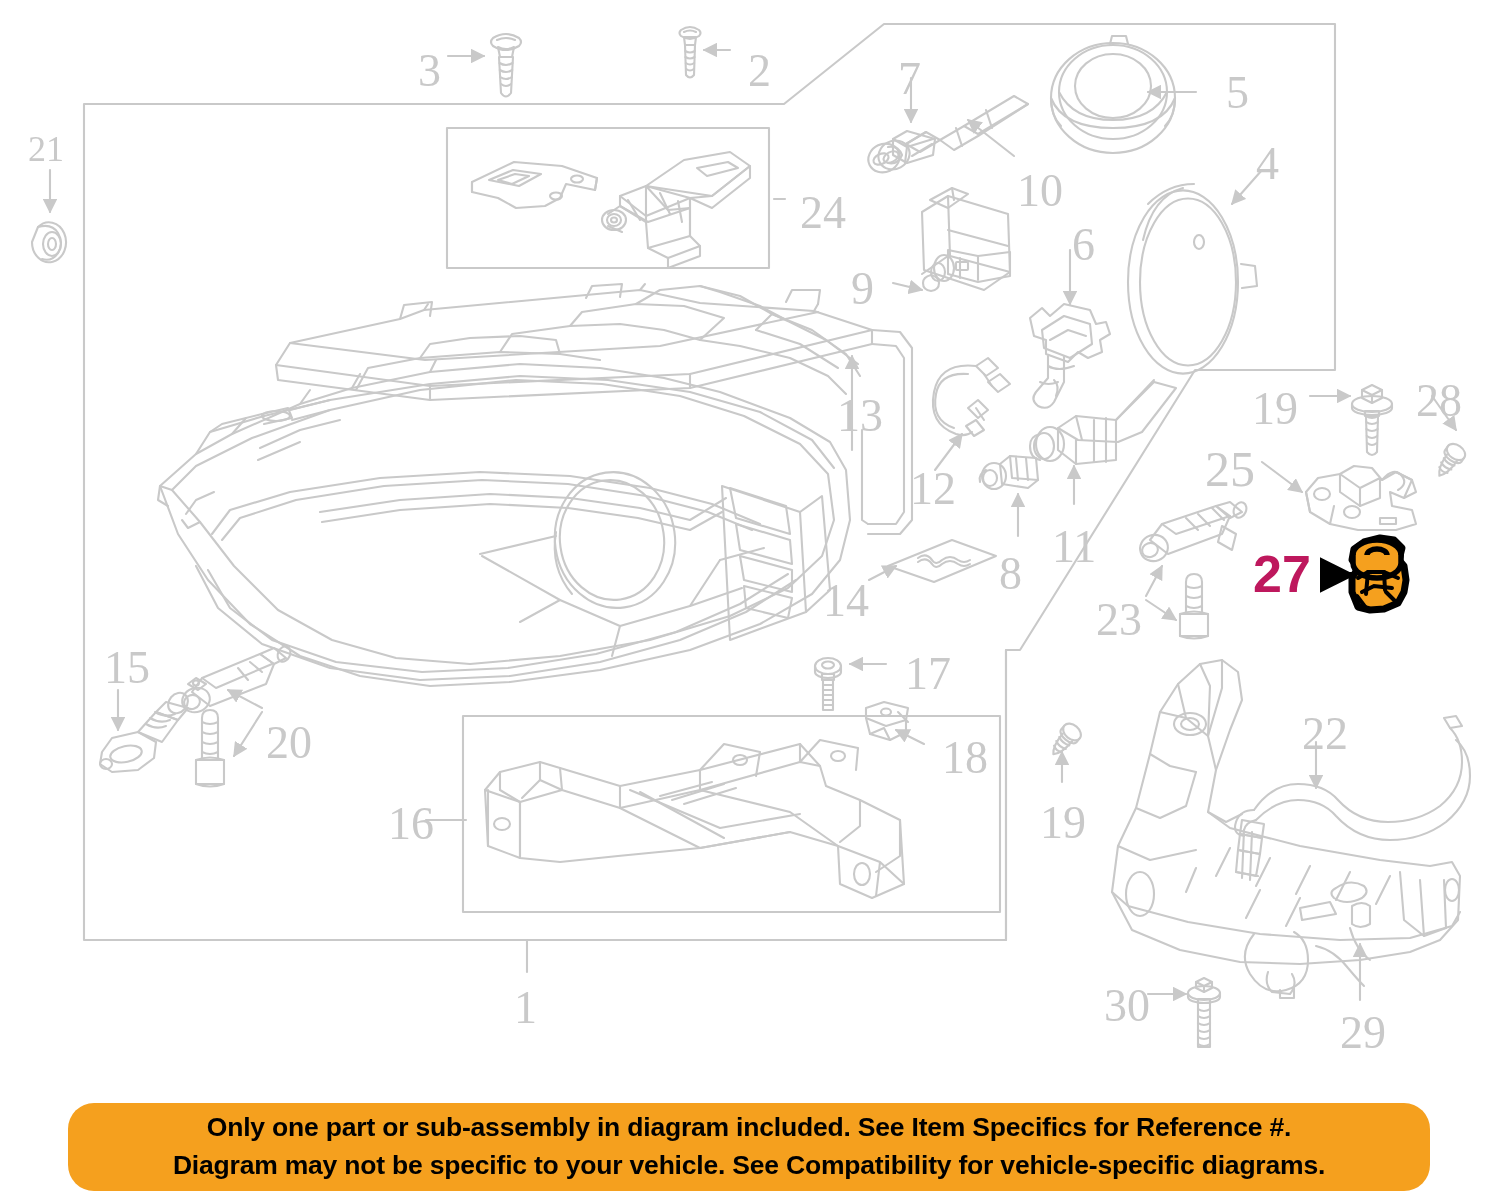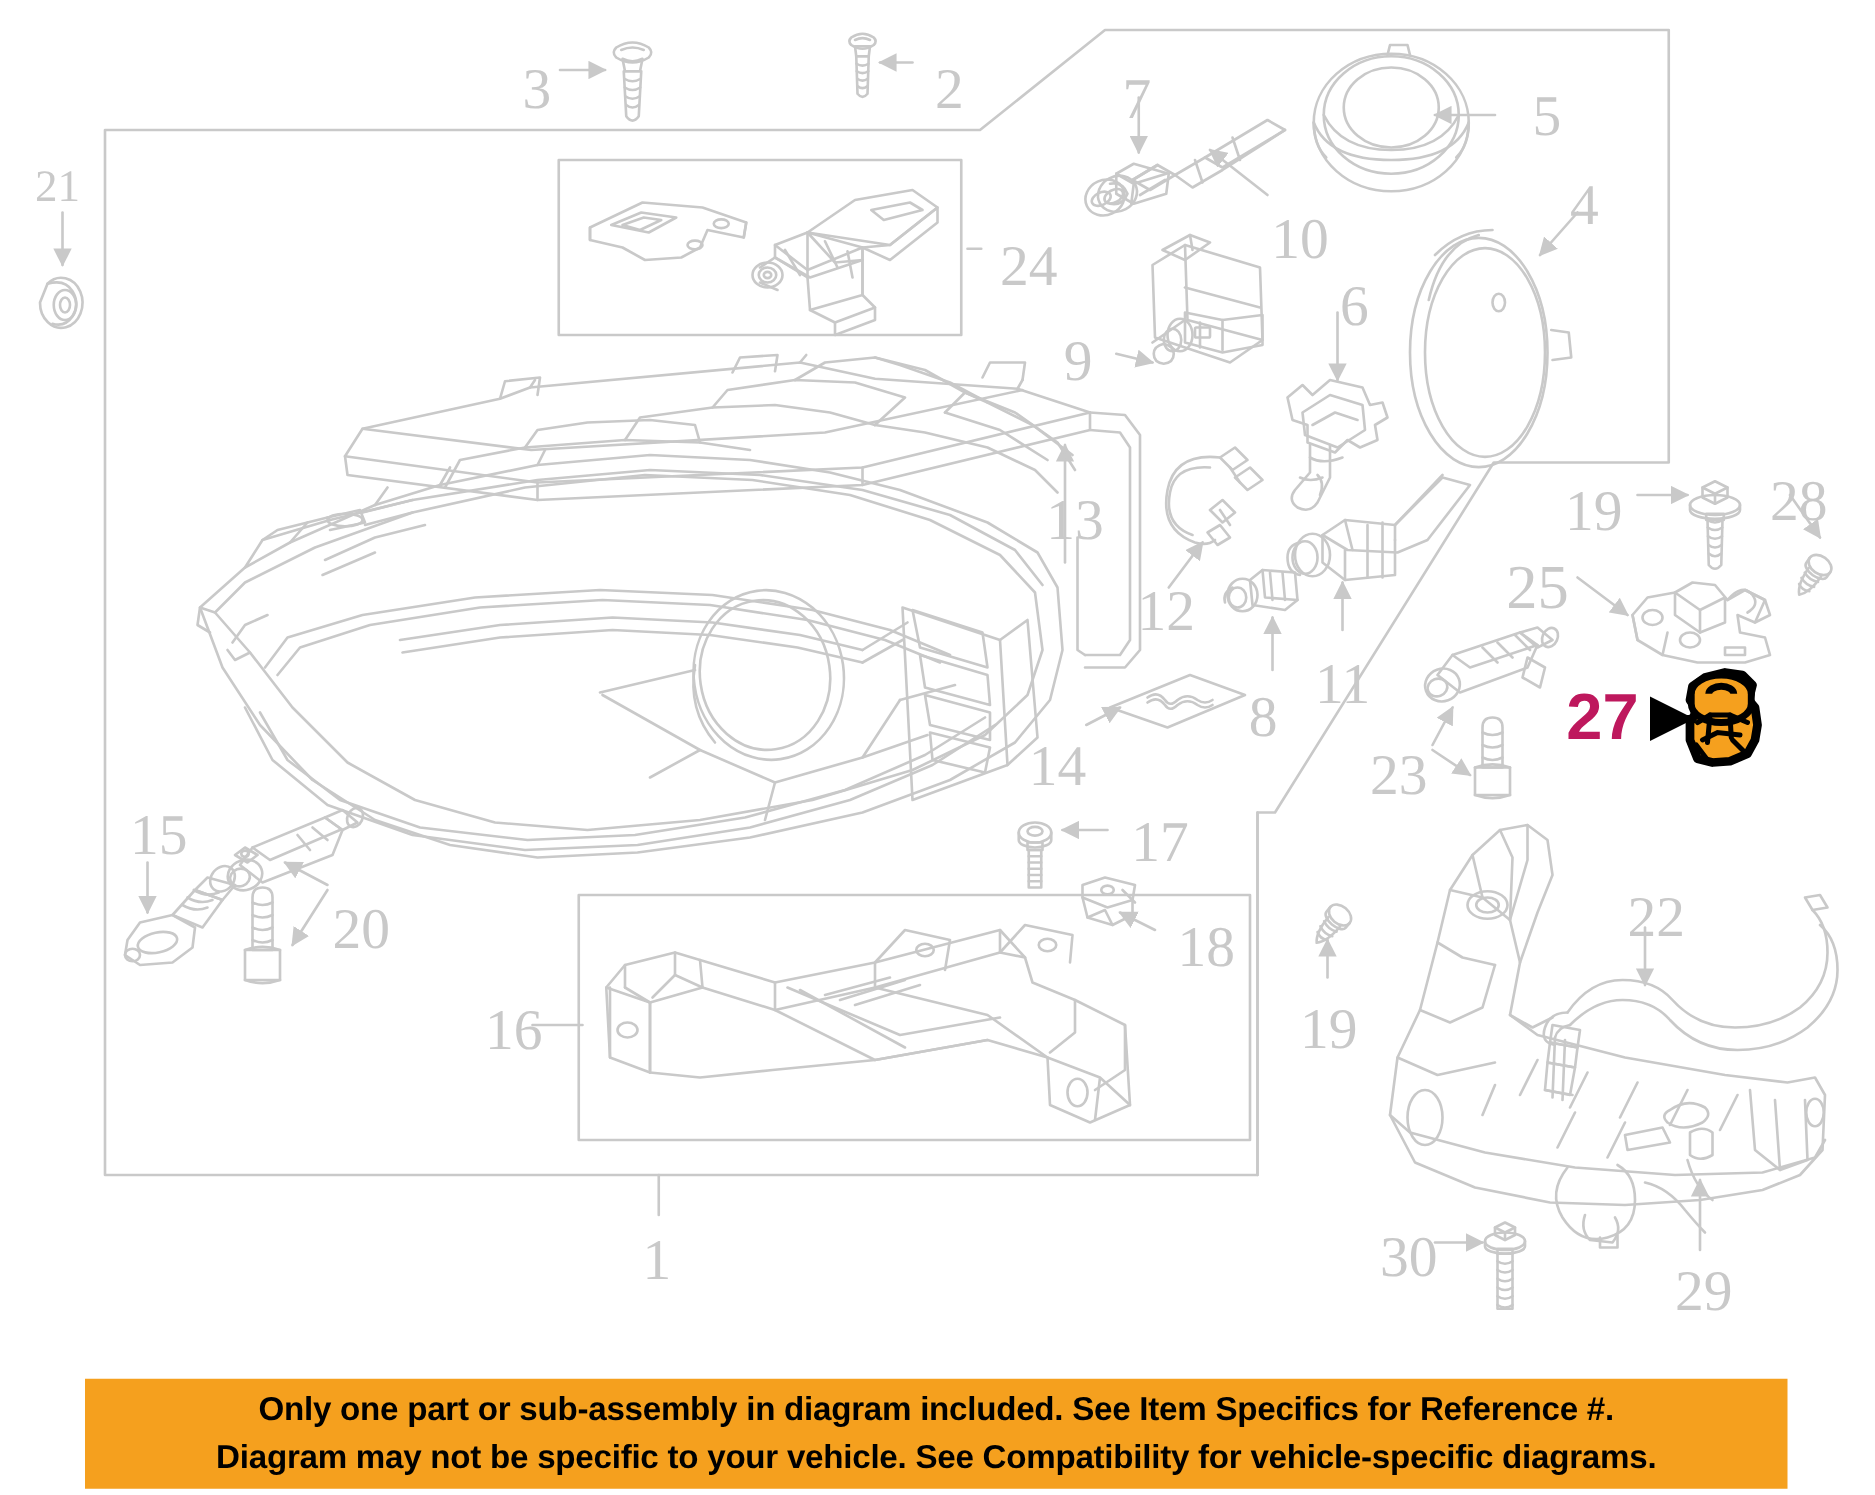--- a/index.html
+++ b/index.html
@@ -46,20 +46,21 @@
     top: 1103px;
     width: 1362px;
     height: 88px;
     background: #f5a01e;
     display: flex;
     flex-direction: column;
     align-items: center;
     justify-content: center;
     box-sizing: border-box;
     padding: 4px 6px;
+    border-radius: 26px;
   }
   #notice-banner .line {
     color: #000000;
     font-family: "Liberation Sans", sans-serif;
     font-weight: 700;
     font-size: 26.5px;
     line-height: 1.42;
     letter-spacing: -0.2px;
     white-space: nowrap;
     text-align: center;
@@ -562,21 +563,21 @@
   <div class="callout-num" style="left:1256px; top:141px; font-size:46px;">4</div>
   <div class="callout-num" style="left:1226px; top:70px;  font-size:46px;">5</div>
   <div class="callout-num" style="left:1072px; top:222px; font-size:46px;">6</div>
   <div class="callout-num" style="left:898px; top:56px;   font-size:46px;">7</div>
   <div class="callout-num" style="left:999px; top:551px;  font-size:46px;">8</div>
   <div class="callout-num" style="left:851px; top:266px;  font-size:46px;">9</div>
   <div class="callout-num" style="left:1017px; top:168px; font-size:46px;">10</div>
   <div class="callout-num" style="left:1052px; top:524px; font-size:46px;">11</div>
   <div class="callout-num" style="left:910px; top:466px;  font-size:46px;">12</div>
   <div class="callout-num" style="left:837px; top:393px;  font-size:46px;">13</div>
-  <div class="callout-num" style="left:823px; top:578px;  font-size:46px;margin-top:12px;">14</div>
+  <div class="callout-num" style="left:823px; top:578px;  font-size:46px;">14</div>
   <div class="callout-num" style="left:104px; top:645px;  font-size:46px;">15</div>
   <div class="callout-num" style="left:388px; top:801px;  font-size:46px;">16</div>
   <div class="callout-num" style="left:905px; top:651px;  font-size:46px;">17</div>
   <div class="callout-num" style="left:942px; top:735px;  font-size:46px;">18</div>
   <div class="callout-num" style="left:1040px; top:800px; font-size:46px;">19</div>
   <div class="callout-num" style="left:266px; top:720px;  font-size:46px;">20</div>
   <div class="callout-num" style="left:28px; top:131px;   font-size:36px;">21</div>
   <div class="callout-num" style="left:1302px; top:711px; font-size:46px;">22</div>
   <div class="callout-num" style="left:1096px; top:597px; font-size:46px;">23</div>
   <div class="callout-num" style="left:800px; top:190px;  font-size:46px;">24</div>

